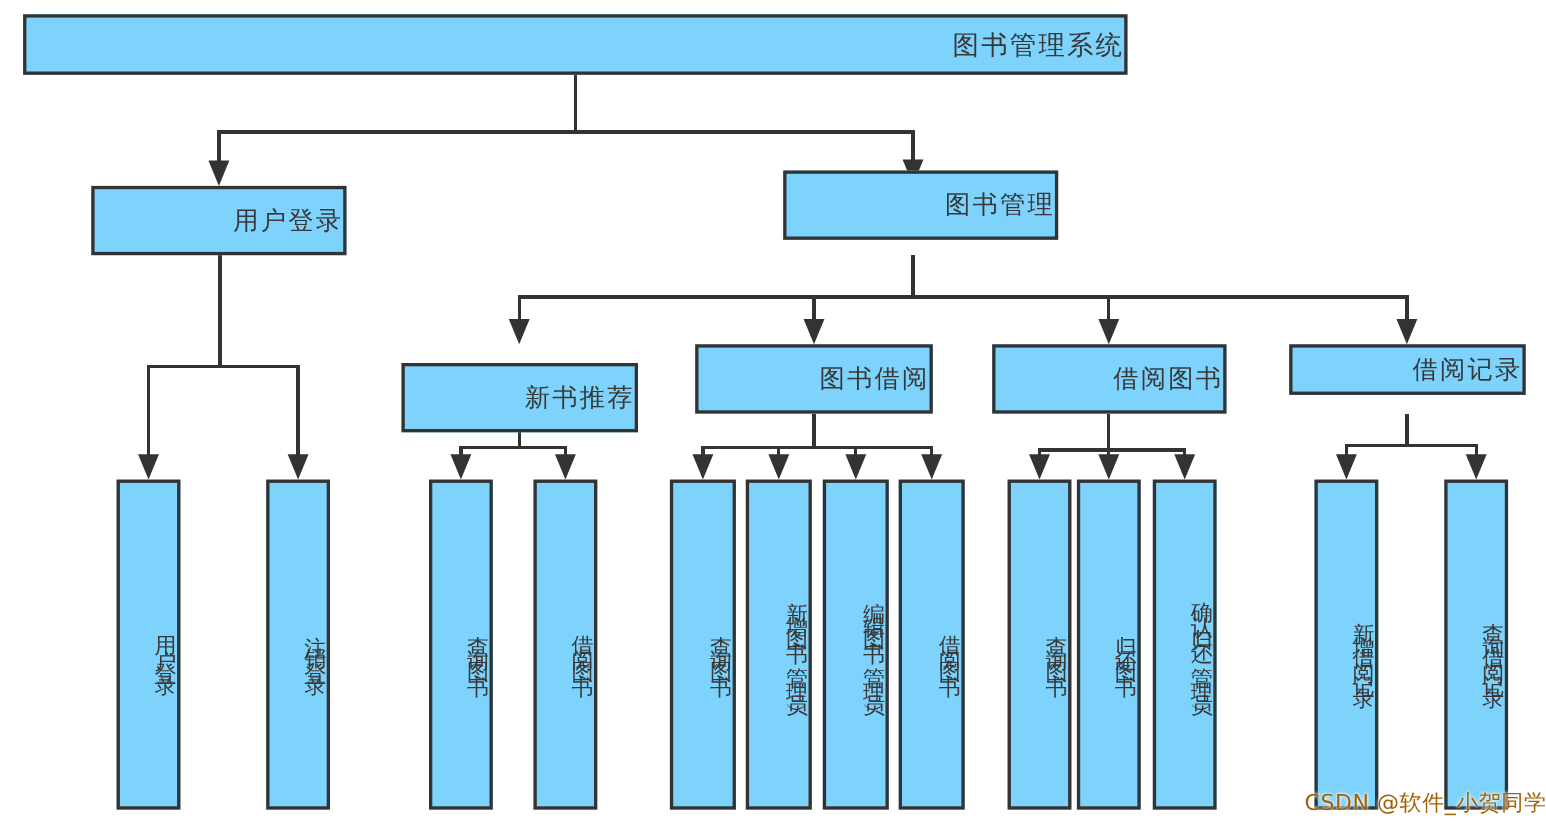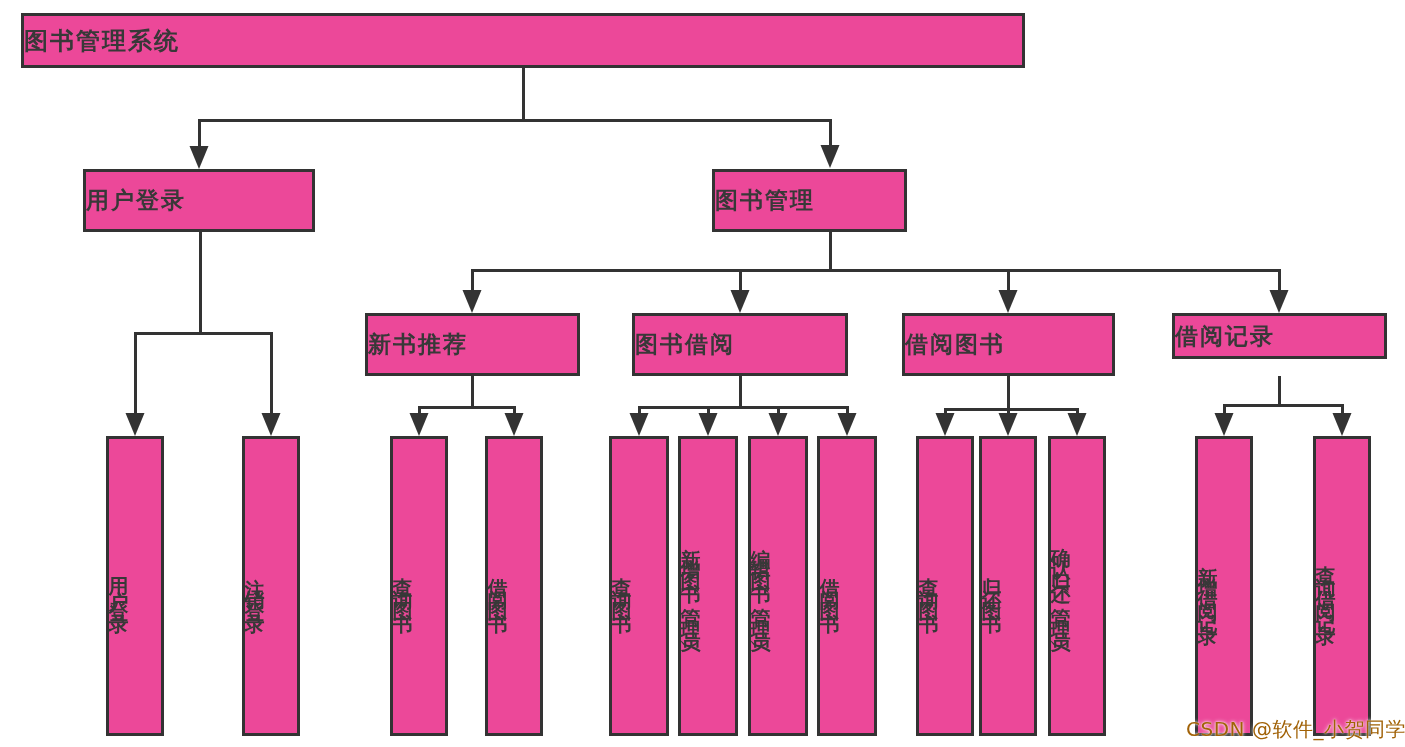--- a/index.html
+++ b/index.html
@@ -5,24 +5,23 @@
   html,body { margin:0; padding:0; background:#ffffff; }
   #stage {
     position:relative; width:1405px; height:747px; overflow:hidden;
     background:#ffffff;
     font-family:"DejaVu Sans","Liberation Sans",sans-serif;
     color:#383838;
   }
   #connectors { position:absolute; left:0; top:0; z-index:1; }
   .box {
     position:absolute; box-sizing:border-box;
-    border:3px solid #333333; background:#ec4899;
-    display:flex; align-items:center; justify-content:flex-start;
+    border:3px solid #333333; background:#7dd3fc;
+    display:flex; align-items:center; justify-content:flex-end;
     z-index:2;
-    font-weight:bold;
   }
   .box.h span { font-size:23px; letter-spacing:2px; white-space:nowrap; }
   .box.root span { font-size:24px; letter-spacing:2px; }
   .box.v span {
     writing-mode:vertical-rl; text-orientation:mixed;
     font-size:20px; letter-spacing:12px; line-height:1; white-space:nowrap;
   }
   #watermark {
     position:absolute; left:1186px; top:716px; z-index:5;
     font-size:20px; letter-spacing:0.5px; color:#a16207;
@@ -100,25 +99,25 @@
     </g>
   </svg>
 
   <div class="box h root" style="left:21px;top:13px;width:1004px;height:55px">
     <span>图书管理系统</span>
   </div>
 
   <div class="box h" style="left:83px;top:169px;width:232px;height:63px">
     <span>用户登录</span>
   </div>
-  <div class="box h" style="left:712px;top:169px;width:195px;height:63px">
+  <div class="box h" style="left:712px;top:155px;width:250px;height:63px">
     <span>图书管理</span>
   </div>
 
-  <div class="box h" style="left:365px;top:313px;width:215px;height:63px">
+  <div class="box h" style="left:365px;top:330px;width:215px;height:63px">
     <span>新书推荐</span>
   </div>
   <div class="box h" style="left:632px;top:313px;width:216px;height:63px">
     <span>图书借阅</span>
   </div>
   <div class="box h" style="left:902px;top:313px;width:213px;height:63px">
     <span>借阅图书</span>
   </div>
   <div class="box h" style="left:1172px;top:313px;width:215px;height:46px">
     <span>借阅记录</span>

